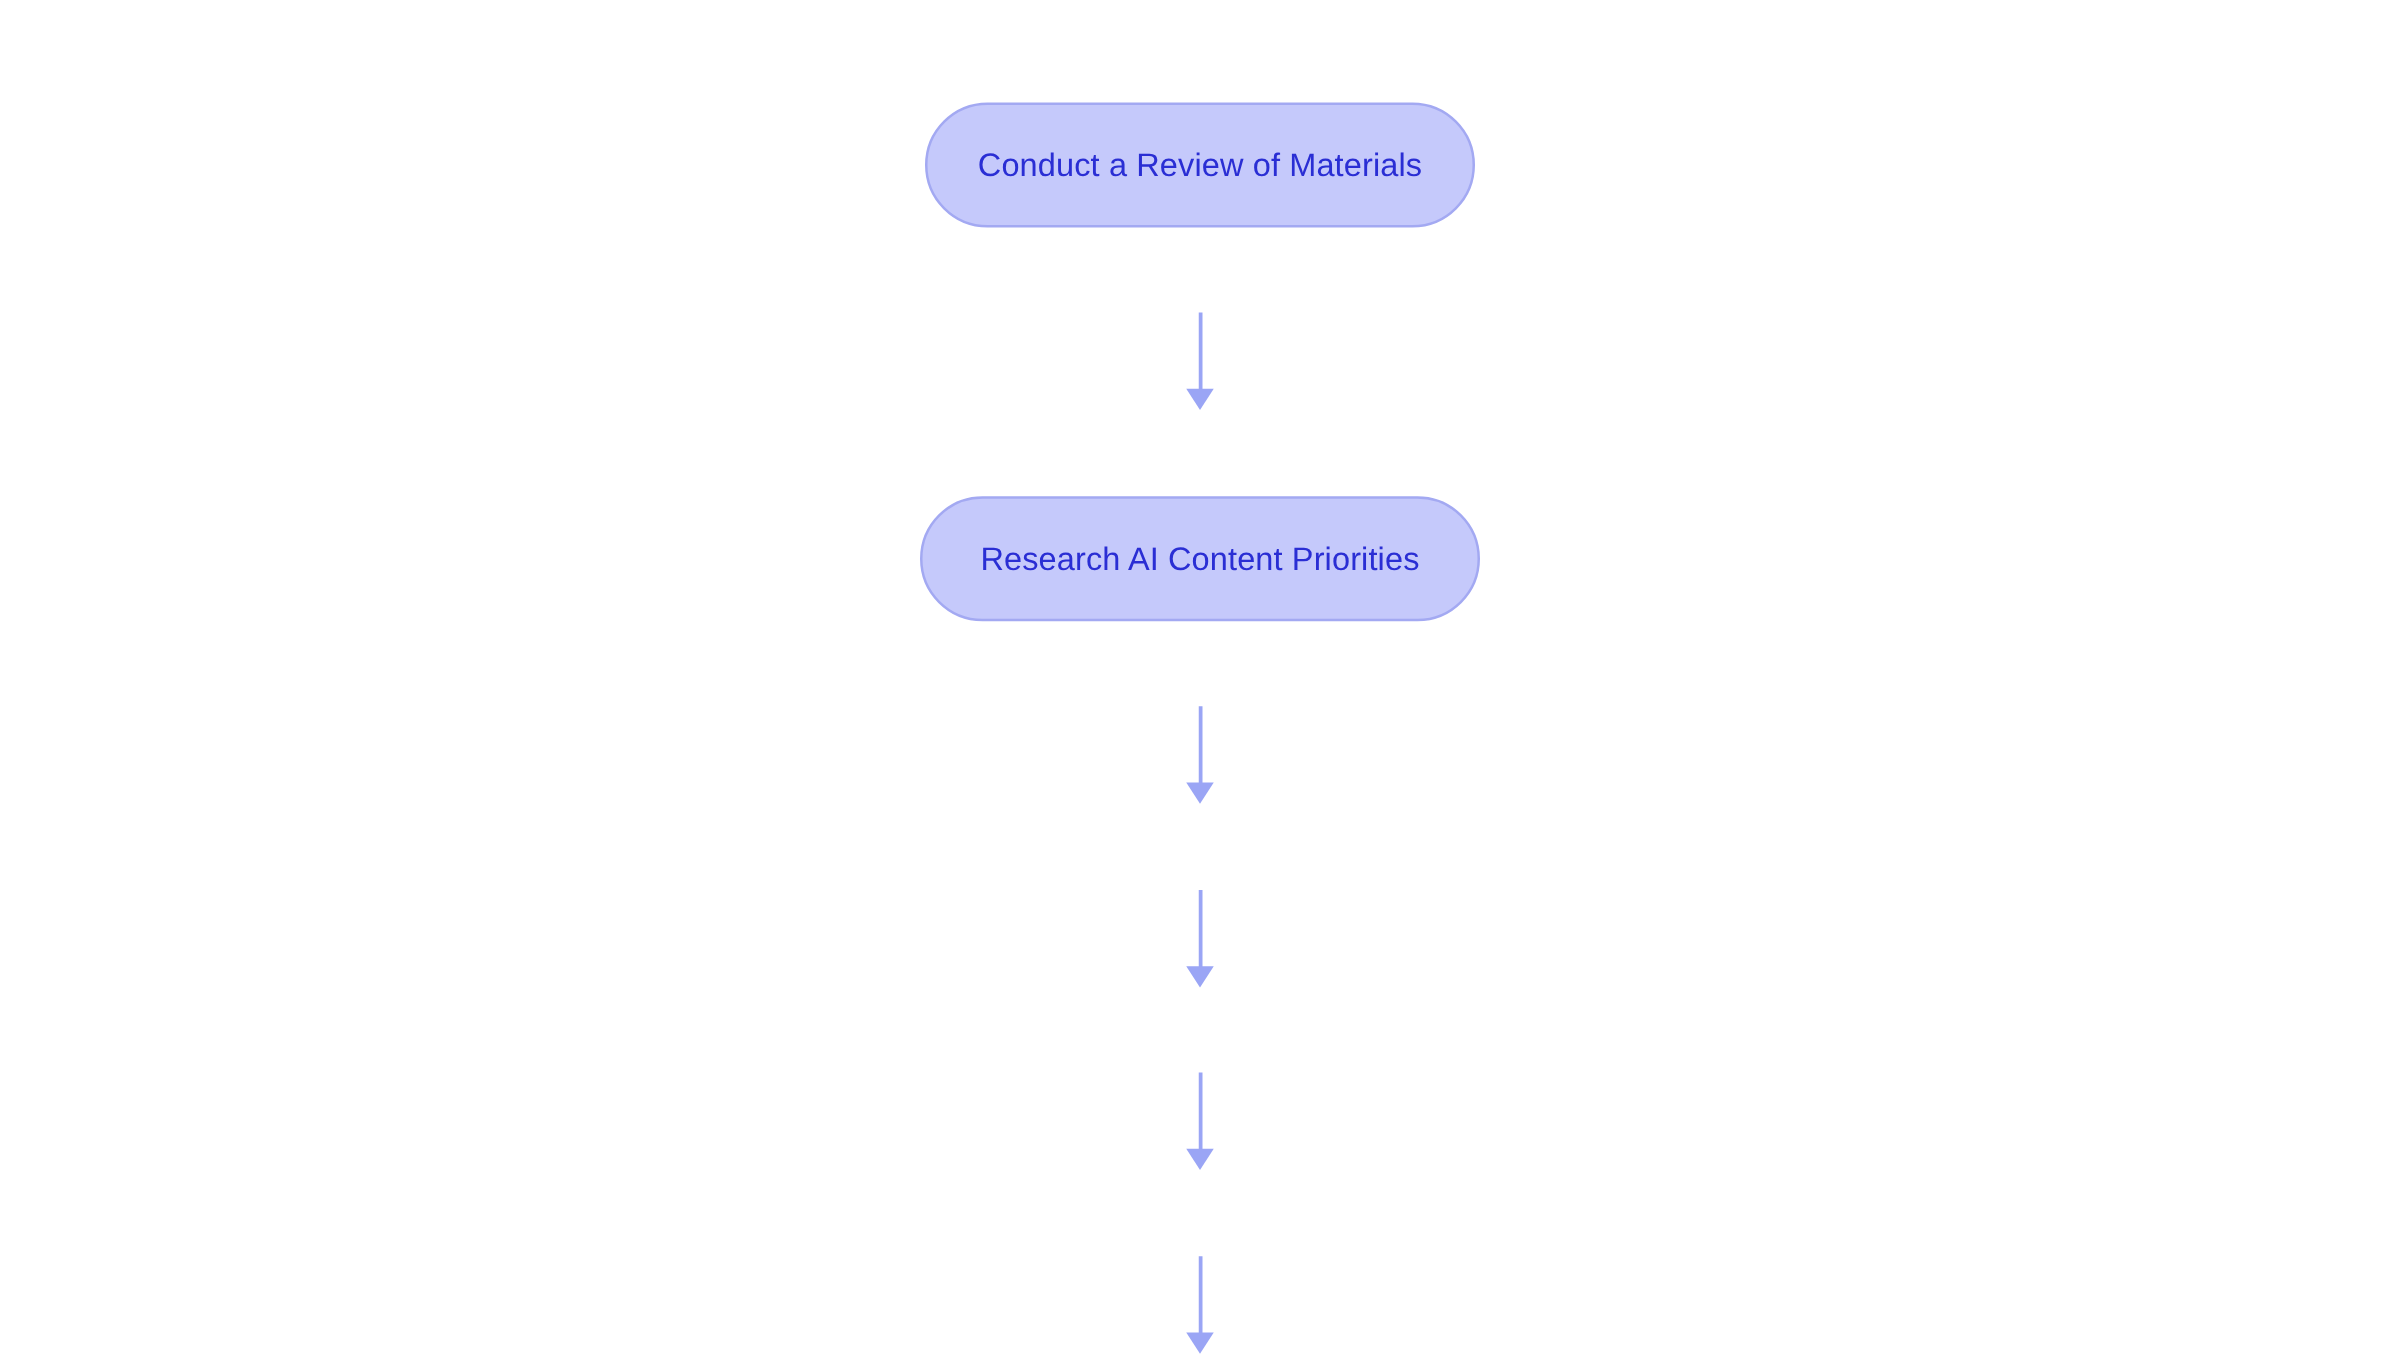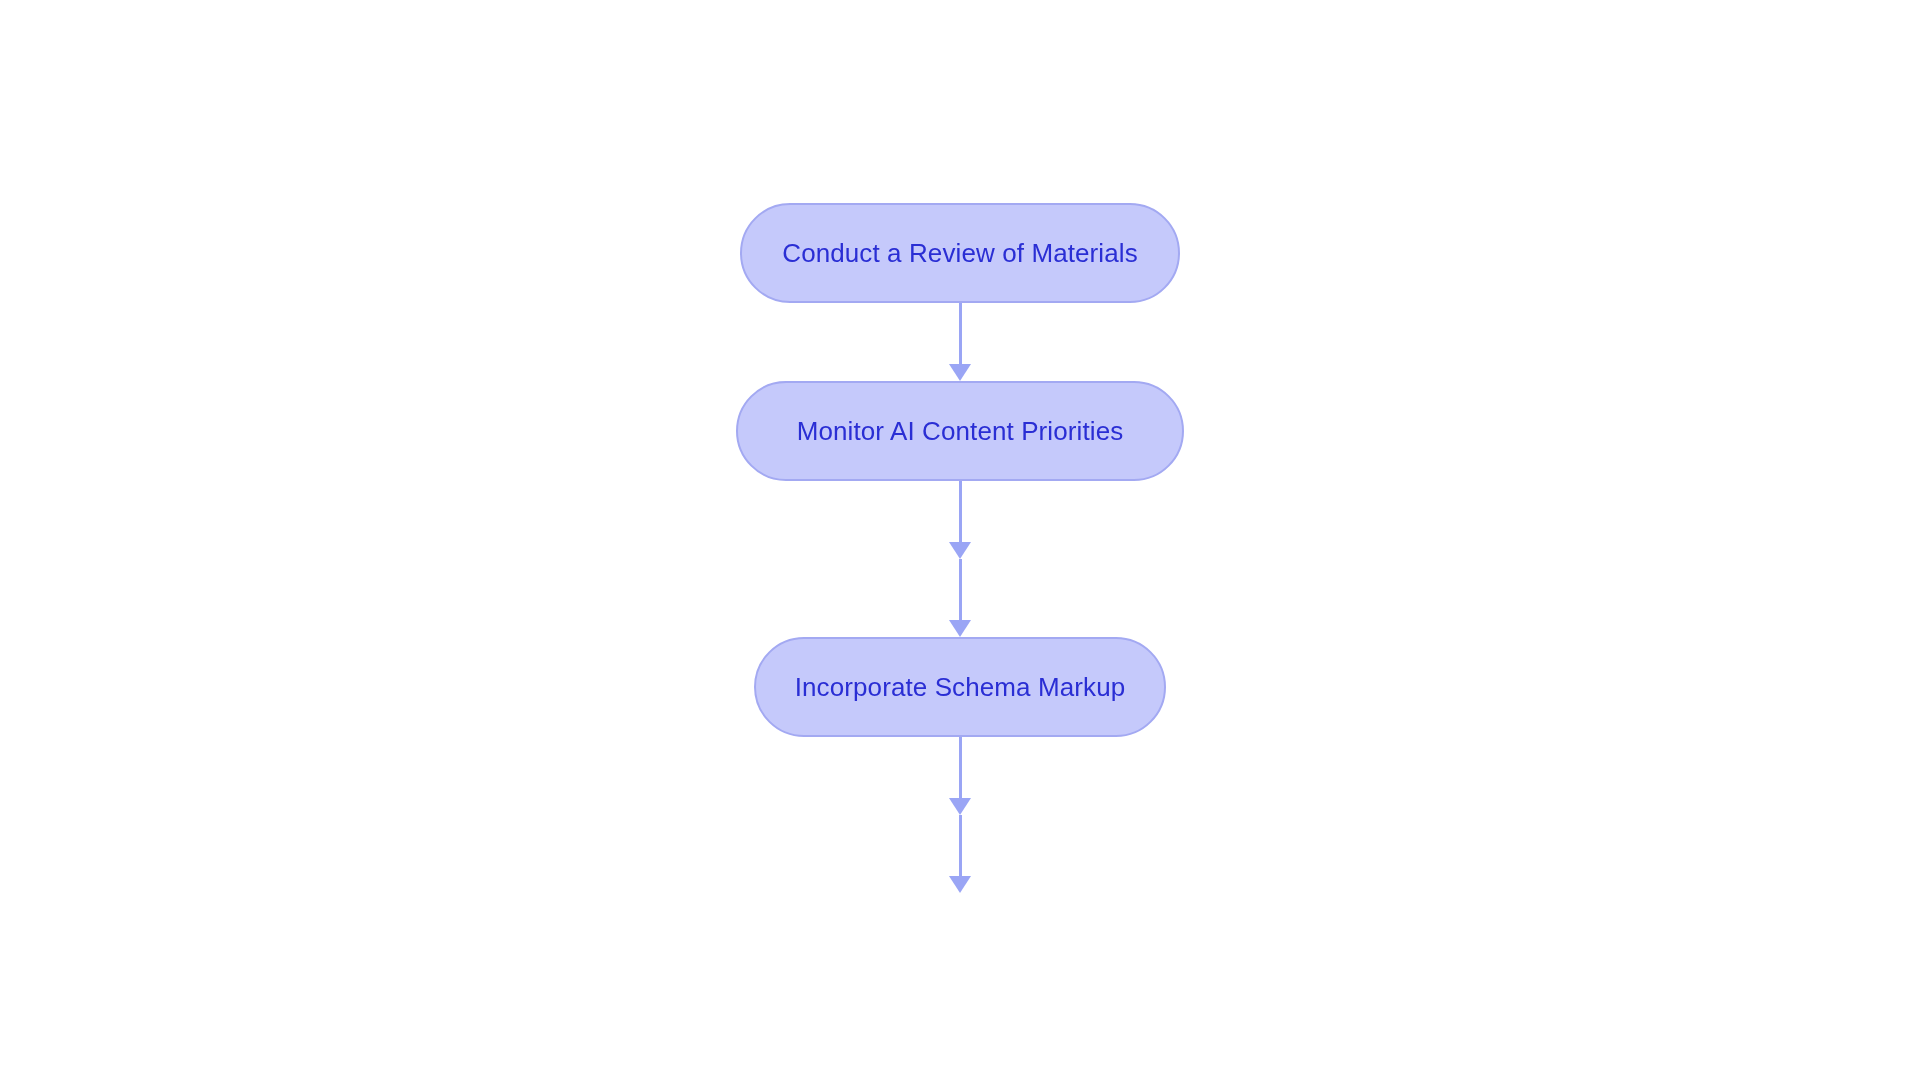--- a/index.html
+++ b/index.html
@@ -23,21 +23,21 @@
 
   .flow-column {
     position: absolute;
     left: 0;
     top: 0;
     width: 1920px;
     height: 1083px;
     display: flex;
     flex-direction: column;
     align-items: center;
-    justify-content: center;
+    justify-content: space-between;
   }
 
   .node {
     box-sizing: border-box;
     height: 100px;
     border-radius: 50px;
     background: #c5c9fb;
     border: 2px solid #a3a9f2;
     color: #2a2ed4;
     display: flex;
@@ -100,37 +100,34 @@
     <div class="node node-w1">
       <span class="node-label">Conduct a Review of Materials</span>
     </div>
 
     <div class="connector">
       <div class="connector-shaft"></div>
       <div class="connector-head"></div>
     </div>
 
     <div class="node node-w2">
-      <span class="node-label">Monitor AI Content Priorities</span>
+      <span class="node-label">Research AI Content Priorities</span>
     </div>
 
     <div class="connector">
       <div class="connector-shaft"></div>
       <div class="connector-head"></div>
     </div>
 
 
     <div class="connector">
       <div class="connector-shaft"></div>
       <div class="connector-head"></div>
     </div>
 
-    <div class="node node-w4">
-      <span class="node-label">Incorporate Schema Markup</span>
-    </div>
 
     <div class="connector">
       <div class="connector-shaft"></div>
       <div class="connector-head"></div>
     </div>
 
 
     <div class="connector">
       <div class="connector-shaft"></div>
       <div class="connector-head"></div>

